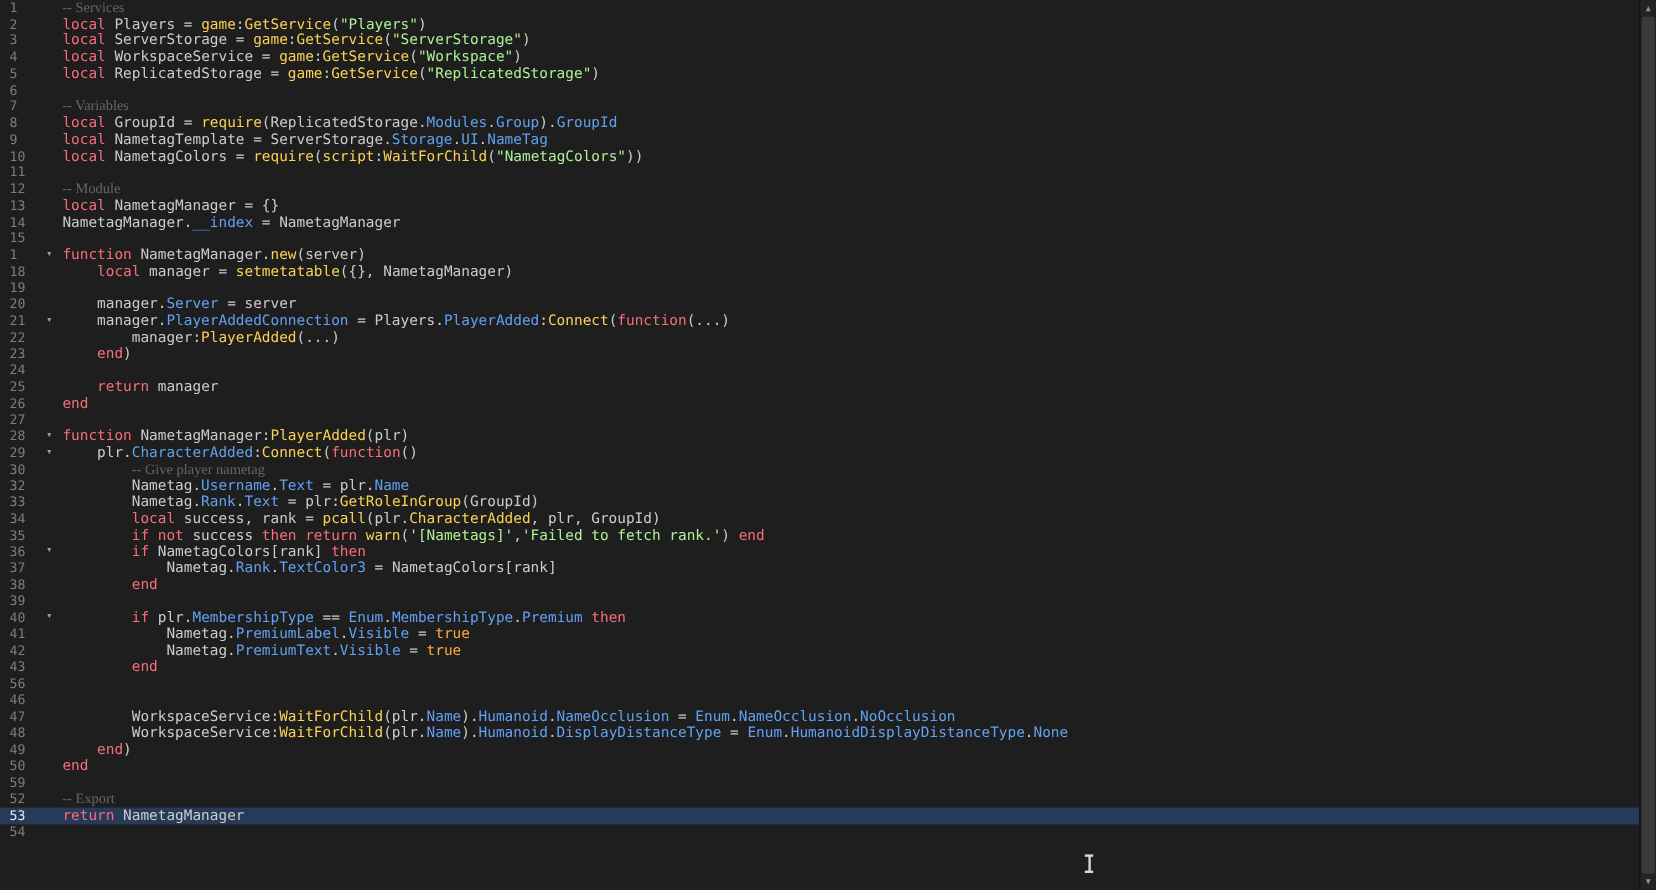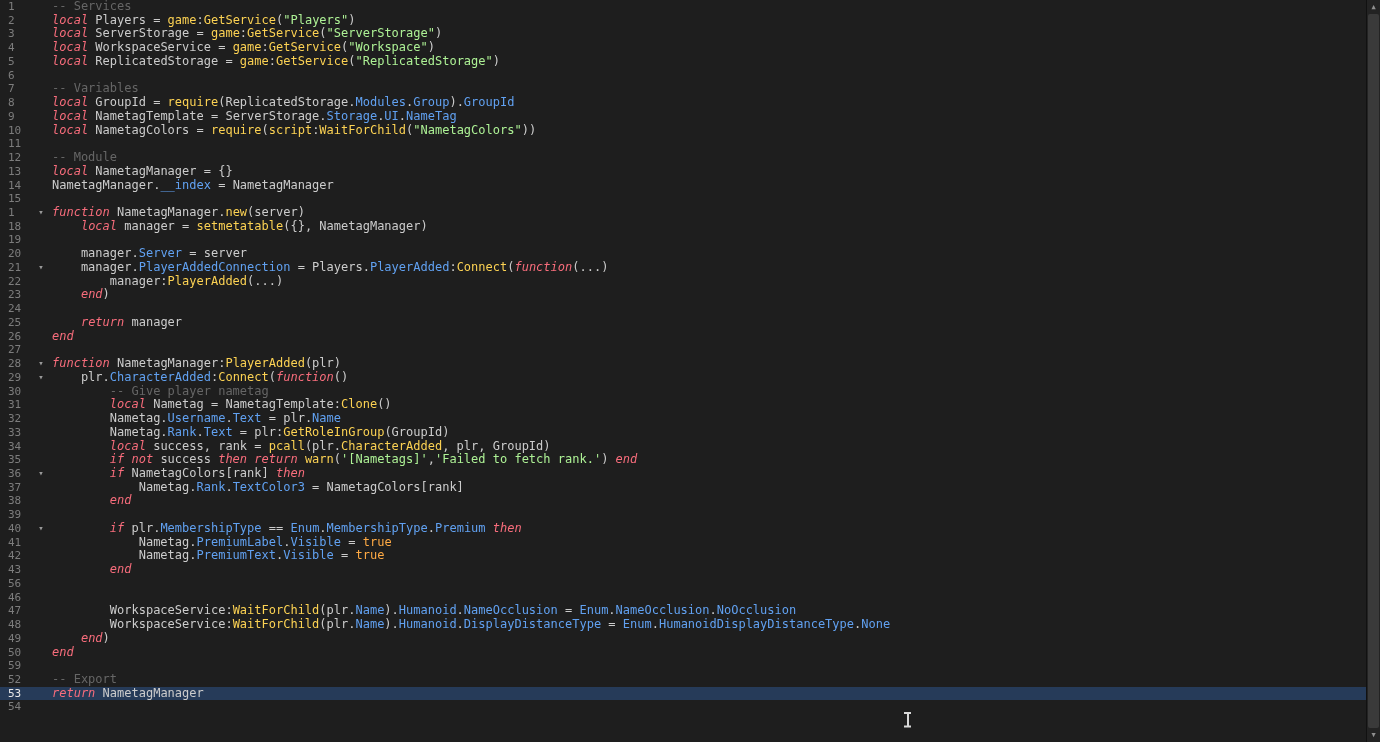--- a/index.html
+++ b/index.html
@@ -50,26 +50,26 @@
     text-align: center;
     color: var(--fold-color, #9a9a9a);
     font-size: 9px;
     user-select: none;
   }
   .code {
     padding-left: 4px;
     color: var(--tok-t, #cccccc);
   }
   .tok-t { color: var(--tok-t, #cccccc); }
-  .tok-k { color: var(--tok-k, #f86d7c); font-style: italic; }
+  .tok-k { color: var(--tok-k, #f86d7c); }
   .tok-s { color: var(--tok-s, #adf195); }
   .tok-b { color: var(--tok-b, #fcd253); }
   .tok-p { color: var(--tok-p, #61a1f1); }
   .tok-o { color: var(--tok-o, #ffaa44); }
-  .tok-c { color: var(--tok-c, #666666); }
+  .tok-c { color: var(--tok-c, #666666); font-family: Liberation Serif, serif; }
 
   .scrollbar-v {
     position: absolute;
     top: 0; right: 0;
     width: 14px;
     height: 742px;
     background: var(--sb-track, #232323);
     border-left: 1px solid #111;
     box-sizing: border-box;
   }
@@ -148,21 +148,20 @@
       <div class="line"><span class="ln">21</span><span class="fold">▾</span><span class="code"><span class="tok-t">    manager.</span><span class="tok-p">PlayerAddedConnection</span><span class="tok-t"> = Players.</span><span class="tok-p">PlayerAdded</span><span class="tok-t">:</span><span class="tok-b">Connect</span><span class="tok-t">(</span><span class="tok-k">function</span><span class="tok-t">(...)</span></span></div>
       <div class="line"><span class="ln">22</span><span class="fold"></span><span class="code"><span class="tok-t">        manager:</span><span class="tok-b">PlayerAdded</span><span class="tok-t">(...)</span></span></div>
       <div class="line"><span class="ln">23</span><span class="fold"></span><span class="code"><span class="tok-t">    </span><span class="tok-k">end</span><span class="tok-t">)</span></span></div>
       <div class="line"><span class="ln">24</span><span class="fold"></span><span class="code"></span></div>
       <div class="line"><span class="ln">25</span><span class="fold"></span><span class="code"><span class="tok-t">    </span><span class="tok-k">return </span><span class="tok-t">manager</span></span></div>
       <div class="line"><span class="ln">26</span><span class="fold"></span><span class="code"><span class="tok-k">end</span></span></div>
       <div class="line"><span class="ln">27</span><span class="fold"></span><span class="code"></span></div>
       <div class="line"><span class="ln">28</span><span class="fold">▾</span><span class="code"><span class="tok-k">function </span><span class="tok-t">NametagManager:</span><span class="tok-b">PlayerAdded</span><span class="tok-t">(plr)</span></span></div>
       <div class="line"><span class="ln">29</span><span class="fold">▾</span><span class="code"><span class="tok-t">    plr.</span><span class="tok-p">CharacterAdded</span><span class="tok-t">:</span><span class="tok-b">Connect</span><span class="tok-t">(</span><span class="tok-k">function</span><span class="tok-t">()</span></span></div>
       <div class="line"><span class="ln">30</span><span class="fold"></span><span class="code"><span class="tok-t">        </span><span class="tok-c">-- Give player nametag</span></span></div>
-      <div class="line"><span class="ln">31</span><span class="fold"></span><span class="code"><span class="tok-t">        </span><span class="tok-k">local </span><span class="tok-t">Nametag = NametagTemplate:</span><span class="tok-b">Clone</span><span class="tok-t">()</span></span></div>
       <div class="line"><span class="ln">32</span><span class="fold"></span><span class="code"><span class="tok-t">        Nametag.</span><span class="tok-p">Username</span><span class="tok-t">.</span><span class="tok-p">Text</span><span class="tok-t"> = plr.</span><span class="tok-p">Name</span></span></div>
       <div class="line"><span class="ln">33</span><span class="fold"></span><span class="code"><span class="tok-t">        Nametag.</span><span class="tok-p">Rank</span><span class="tok-t">.</span><span class="tok-p">Text</span><span class="tok-t"> = plr:</span><span class="tok-b">GetRoleInGroup</span><span class="tok-t">(GroupId)</span></span></div>
       <div class="line"><span class="ln">34</span><span class="fold"></span><span class="code"><span class="tok-t">        </span><span class="tok-k">local </span><span class="tok-t">success, rank = </span><span class="tok-b">pcall</span><span class="tok-t">(plr.</span><span class="tok-b">CharacterAdded</span><span class="tok-t">, plr, GroupId)</span></span></div>
       <div class="line"><span class="ln">35</span><span class="fold"></span><span class="code"><span class="tok-t">        </span><span class="tok-k">if not </span><span class="tok-t">success </span><span class="tok-k">then return </span><span class="tok-b">warn</span><span class="tok-t">(</span><span class="tok-s">'[Nametags]'</span><span class="tok-t">,</span><span class="tok-s">'Failed to fetch rank.'</span><span class="tok-t">) </span><span class="tok-k">end</span></span></div>
       <div class="line"><span class="ln">36</span><span class="fold">▾</span><span class="code"><span class="tok-t">        </span><span class="tok-k">if </span><span class="tok-t">NametagColors[rank] </span><span class="tok-k">then</span></span></div>
       <div class="line"><span class="ln">37</span><span class="fold"></span><span class="code"><span class="tok-t">            Nametag.</span><span class="tok-p">Rank</span><span class="tok-t">.</span><span class="tok-p">TextColor3</span><span class="tok-t"> = NametagColors[rank]</span></span></div>
       <div class="line"><span class="ln">38</span><span class="fold"></span><span class="code"><span class="tok-t">        </span><span class="tok-k">end</span></span></div>
       <div class="line"><span class="ln">39</span><span class="fold"></span><span class="code"></span></div>
       <div class="line"><span class="ln">40</span><span class="fold">▾</span><span class="code"><span class="tok-t">        </span><span class="tok-k">if </span><span class="tok-t">plr.</span><span class="tok-p">MembershipType</span><span class="tok-t"> == </span><span class="tok-p">Enum</span><span class="tok-t">.</span><span class="tok-p">MembershipType</span><span class="tok-t">.</span><span class="tok-p">Premium</span><span class="tok-t"> </span><span class="tok-k">then</span></span></div>
       <div class="line"><span class="ln">41</span><span class="fold"></span><span class="code"><span class="tok-t">            Nametag.</span><span class="tok-p">PremiumLabel</span><span class="tok-t">.</span><span class="tok-p">Visible</span><span class="tok-t"> = </span><span class="tok-o">true</span></span></div>

